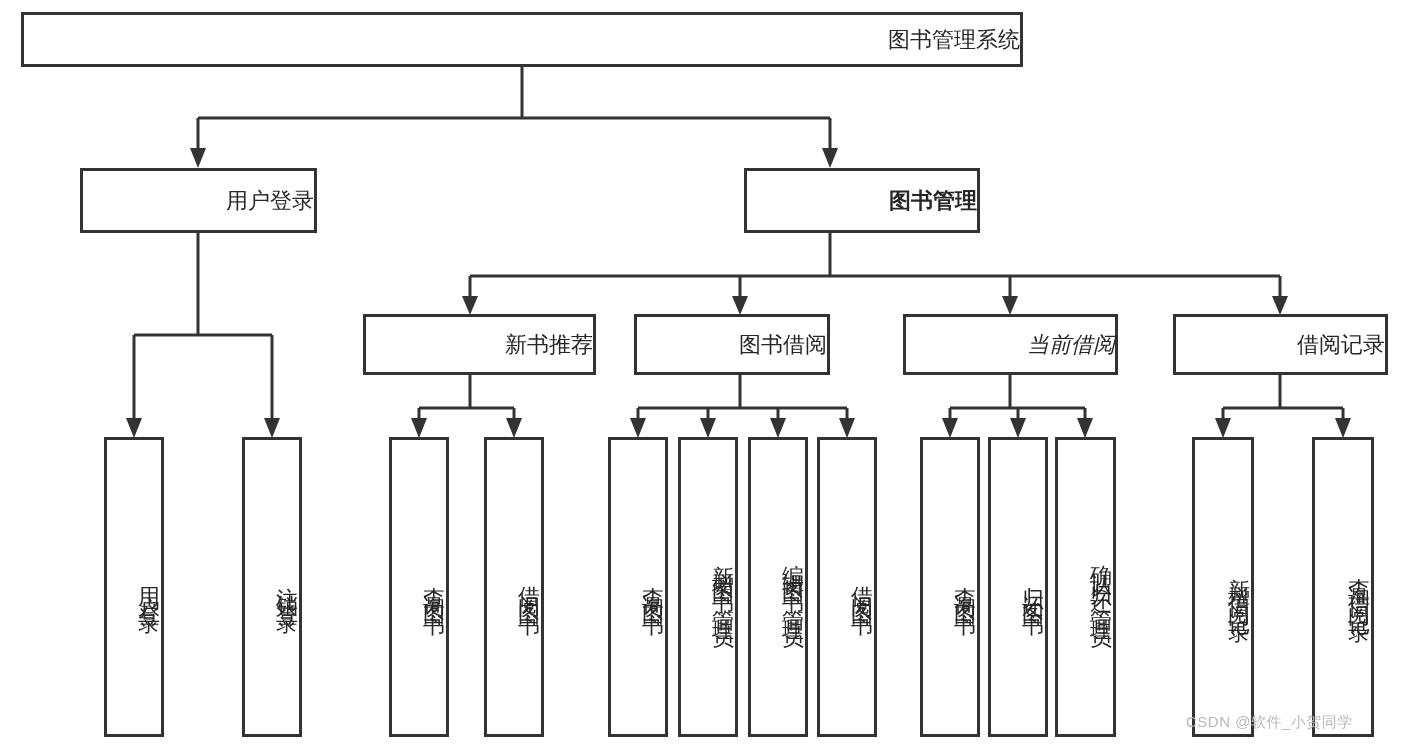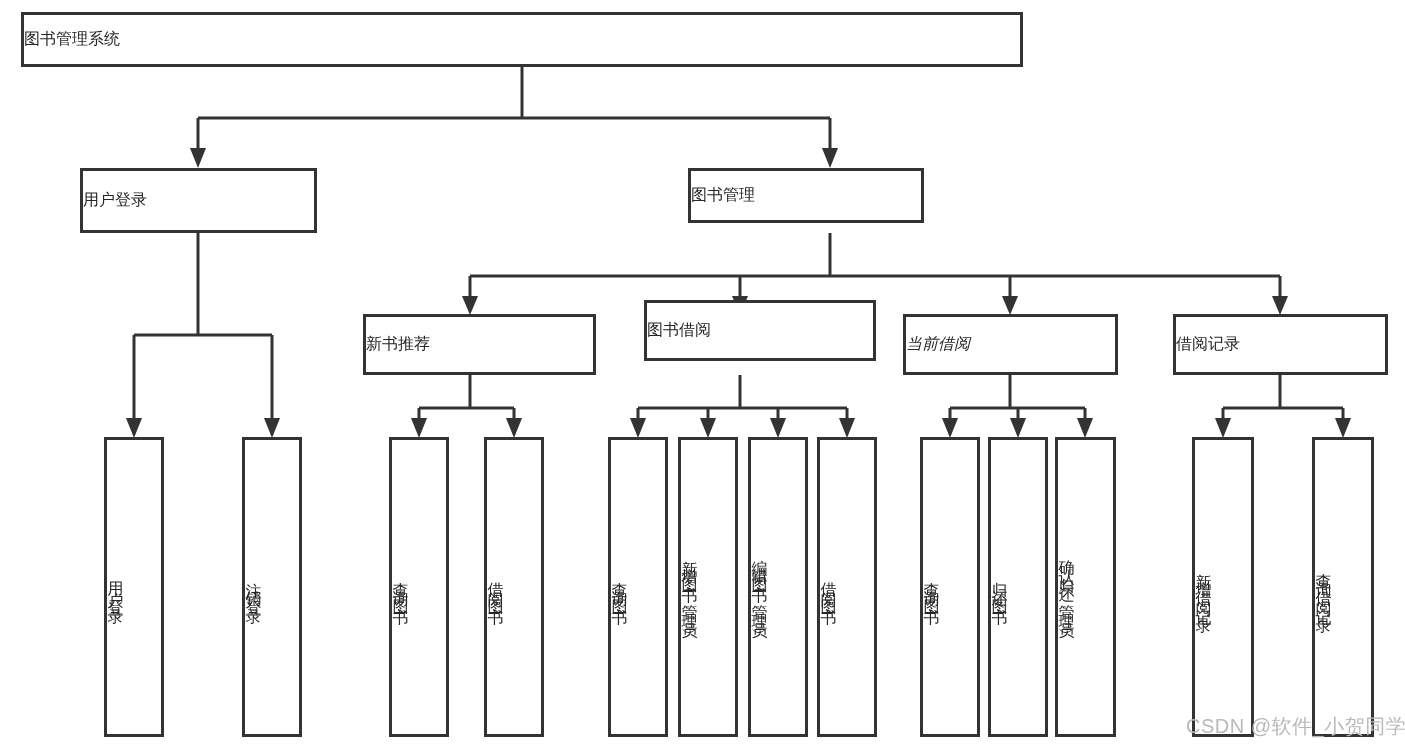--- a/index.html
+++ b/index.html
@@ -23,60 +23,60 @@
     width: 1405px; height: 747px;
     z-index: 0;
   }
   .box {
     position: absolute;
     box-sizing: border-box;
     border: 3px solid var(--line);
     background: #ffffff;
     display: flex;
     align-items: center;
-    justify-content: flex-start;
+    justify-content: flex-end;
     color: var(--text);
-    font-size: 16px;
+    font-size: 22px;
     z-index: 1;
     text-align: center;
   }
   .vbox span {
     writing-mode: vertical-rl;
     text-orientation: mixed;
     letter-spacing: 9px;
     line-height: 1.1;
     white-space: nowrap;
   }
   
   .n-root      { left: 21px;   top: 12px;  width: 1002px; height: 55px; }
   .n-login     { left: 80px;   top: 168px; width: 237px;  height: 65px; }
-  .n-mgmt      { left: 688px;  top: 168px; width: 236px;  height: 55px; }
+  .n-mgmt      { left: 744px;  top: 168px; width: 236px;  height: 65px; font-weight: bold; }
   .n-rec       { left: 363px;  top: 314px; width: 233px;  height: 61px; }
-  .n-borrow    { left: 634px;  top: 300px; width: 232px;  height: 61px; margin-left: 10px; }
+  .n-borrow    { left: 634px;  top: 314px; width: 196px;  height: 61px; }
   .n-current   { left: 903px;  top: 314px; width: 215px;  height: 61px; font-style: italic; }
   .n-records   { left: 1173px; top: 314px; width: 215px;  height: 61px; }
   .leaf        { top: 437px; height: 300px; width: 60px; }
   .lf-1  { left: 104px; }
   .lf-2  { left: 242px; }
   .lf-3  { left: 389px; }
   .lf-4  { left: 484px; }
   .lf-5  { left: 608px; }
   .lf-6  { left: 678px; }
   .lf-7  { left: 748px; }
   .lf-8  { left: 817px; }
   .lf-9  { left: 920px; }
   .lf-10 { left: 988px; }
   .lf-11 { left: 1055px; width: 61px; }
   .lf-12 { left: 1192px; width: 62px; }
   .lf-13 { left: 1312px; width: 62px; }
   .watermark {
     position: absolute;
     left: 1186px;
     top: 713px;
-    font-size: 20px;
+    font-size: 15px;
     letter-spacing: 0.5px;
     color: var(--watermark);
     z-index: 5;
     white-space: nowrap;
   }
 </style>
 </head>
 <body>
 
 <div class="canvas">

